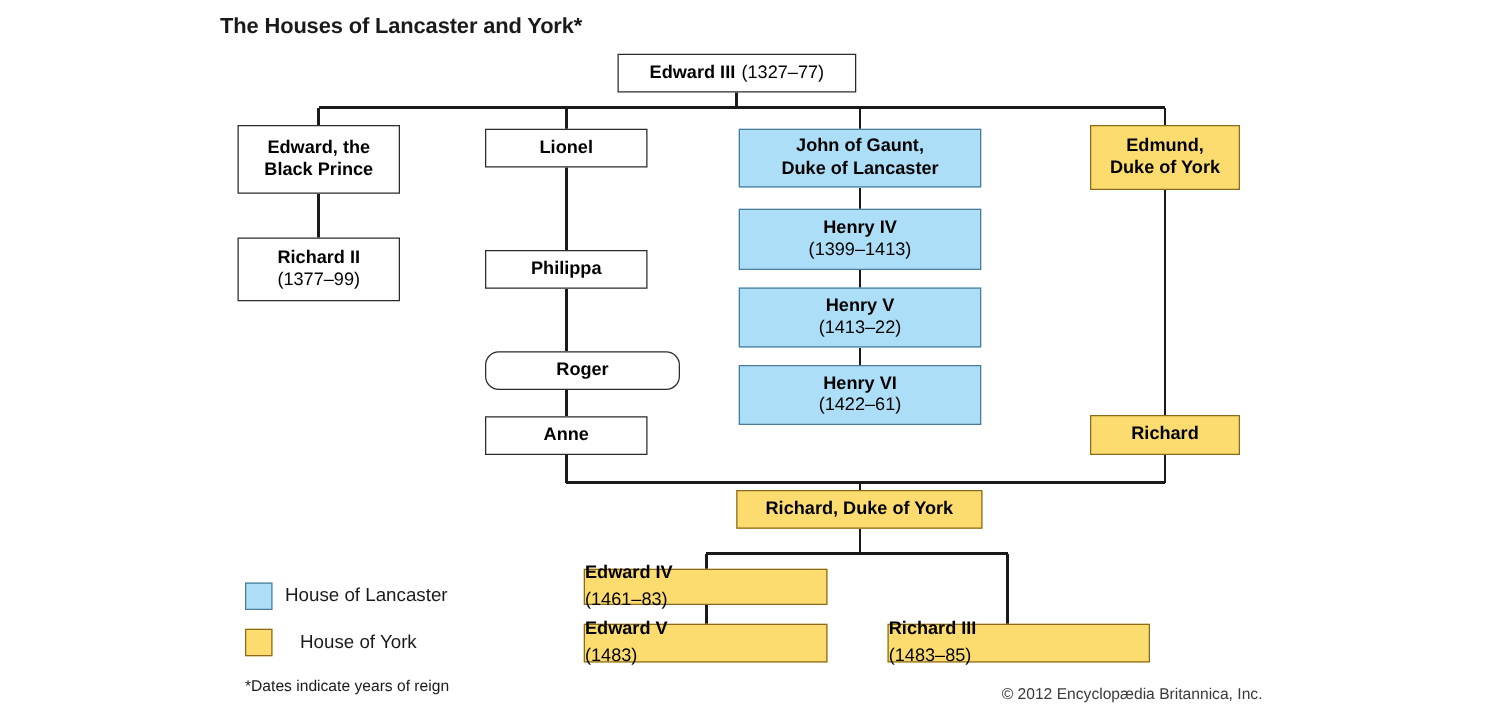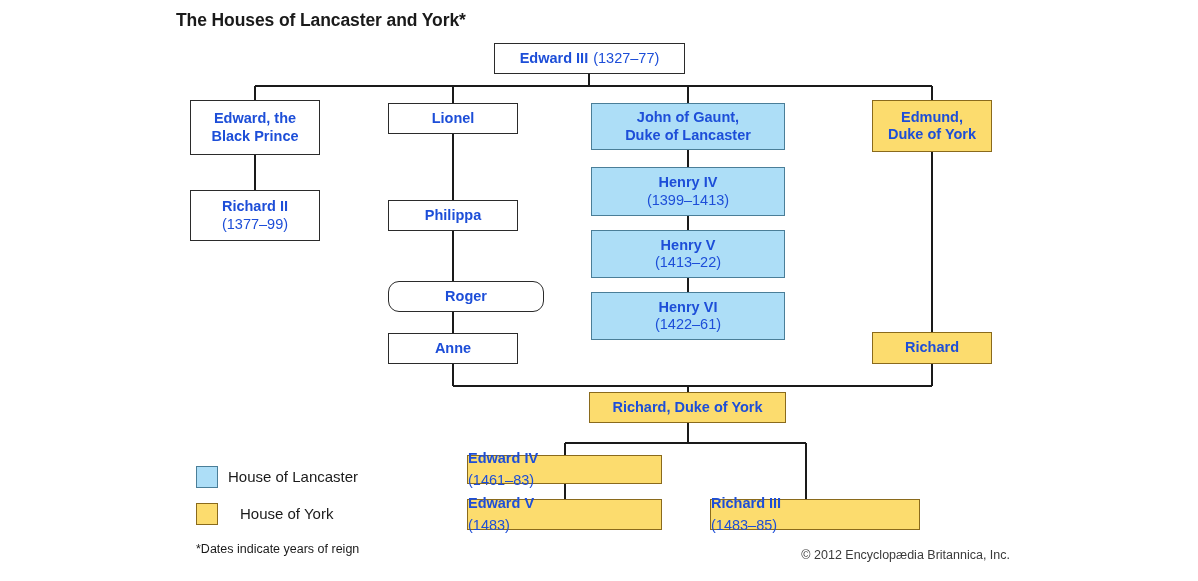--- a/index.html
+++ b/index.html
@@ -40,21 +40,21 @@
   
   .node {
     position: absolute;
     box-sizing: border-box;
     display: flex;
     flex-direction: column;
     align-items: center;
     justify-content: center;
     text-align: center;
     line-height: 1.18;
-    color: #1d4ed8;
+    color: #000000;
     font-size: 14.5px;
     z-index: 2;
   }
   .node .nm { font-weight: bold; white-space: nowrap; }
   .node .dt { font-weight: normal; white-space: nowrap; }
   
   .node.inline { flex-direction: column; gap: 5px; align-items: baseline; }
 
   .white  { background: #ffffff; border: 1.6px solid #2b2b2b; }
   .blue   { background: #ADDEF7; border: 1.6px solid #4a7e98; }

